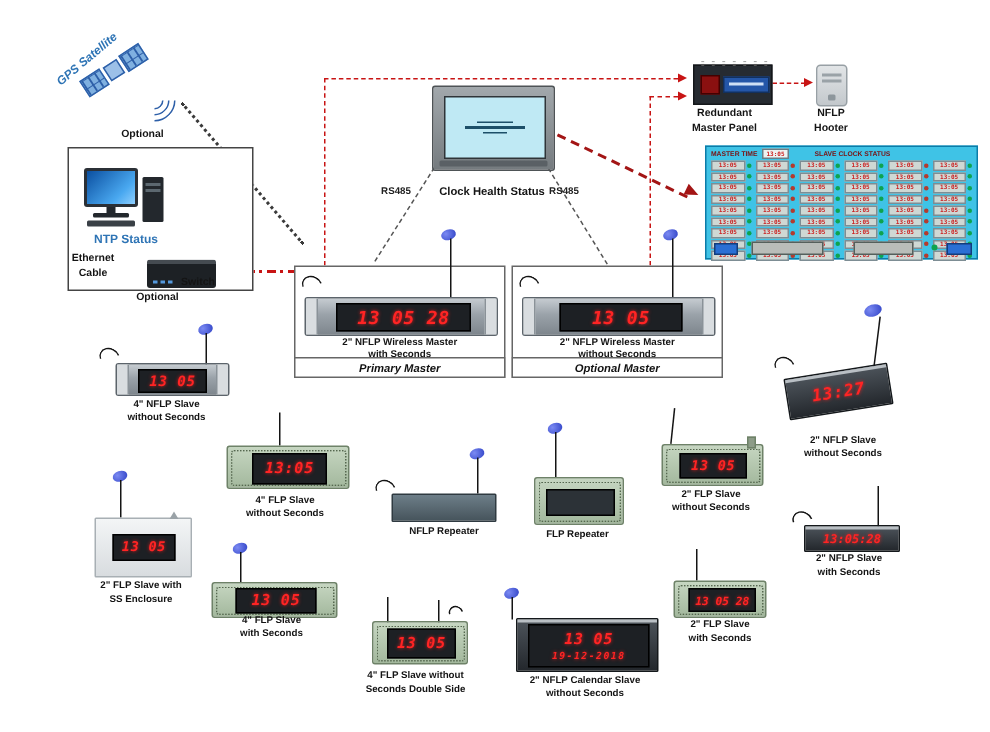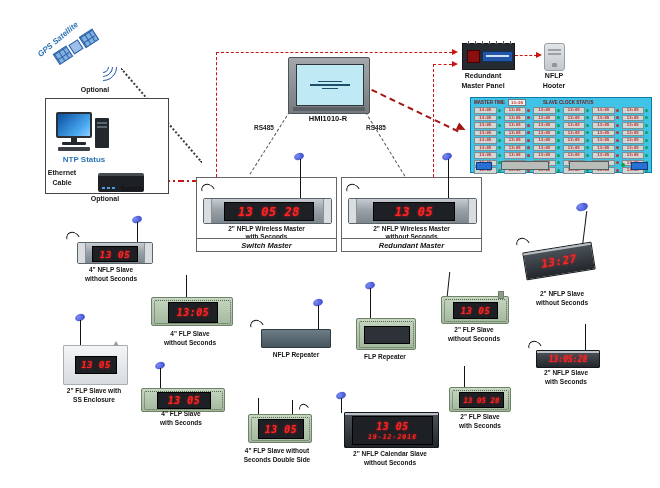--- a/index.html
+++ b/index.html
@@ -141,21 +141,21 @@
   <div class="dlabel" style="left:60px;top:194px;font-size:7px;">Optional</div>
 
   <div class="hmi" style="left:288px;top:57px;width:80px;height:55px;">
     <div class="hmiscr" style="left:7px;top:6px;width:66px;height:40px;">
       <i style="width:24px;"></i>
       <i style="width:40px;"></i>
       <i style="width:16px;"></i>
     </div>
     <div class="abs" style="left:4px;bottom:2px;width:72px;height:4px;background:#5a6065;border-radius:1px;"></div>
   </div>
-  <div class="dlabel" style="left:268px;top:114px;width:120px;font-size:7.5px;">HMI1010-R</div>
+  <div class="dlabel" style="left:268px;top:123px;width:120px;font-size:7.5px;">Clock Health Status</div>
   <div class="buslbl" style="left:244px;top:124px;">RS485</div>
   <div class="buslbl" style="left:356px;top:124px;">RS485</div>
 
   <div class="rpanel" style="left:462px;top:43px;width:51px;height:25px;">
     <div class="abs" style="left:0;top:-3px;right:0;height:3px;background-image:radial-gradient(circle,#555 1px,transparent 1.2px);background-size:7px 3px;background-position:2px 1px;"></div>
     <div class="abs" style="left:4px;top:6px;width:11px;height:11px;background:#8a1010;border:1px solid #400;"></div>
     <div class="abs" style="left:19px;top:7px;width:29px;height:9px;background:#2456a8;border:1px solid #12305e;">
       <i style="position:absolute;left:3px;top:3px;width:23px;height:1.5px;background:#cfe0f5;"></i>
     </div>
   </div>
@@ -408,35 +408,35 @@
     <div class="ball" style="left:97px;top:-25px;"></div>
     <div class="rod" style="left:103px;top:-19px;height:39px;"></div>
     <div class="curl" style="left:4px;top:6px;"></div>
     <div class="gbar" style="left:6px;top:20px;width:127px;height:24px;">
       <div class="dpanel" style="left:20px;top:3px;width:88px;height:17px;">
         <span class="digits" style="font-size:12px;">13 05 28</span>
       </div>
     </div>
     <div class="mlbl" style="top:46px;">2" NFLP Wireless Master</div>
     <div class="mlbl" style="top:54px;">with Seconds</div>
-    <div class="tagstrip">Switch Master</div>
+    <div class="tagstrip">Primary Master</div>
   </div>
 
   <div class="groupbox" style="left:341px;top:177px;width:139px;height:73px;">
     <div class="ball" style="left:100px;top:-25px;"></div>
     <div class="rod" style="left:106px;top:-19px;height:39px;"></div>
     <div class="curl" style="left:4px;top:6px;"></div>
     <div class="gbar" style="left:6px;top:20px;width:127px;height:24px;">
       <div class="dpanel" style="left:24px;top:3px;width:80px;height:17px;">
         <span class="digits" style="font-size:12px;">13 05</span>
       </div>
     </div>
     <div class="mlbl" style="top:46px;">2" NFLP Wireless Master</div>
     <div class="mlbl" style="top:54px;">without Seconds</div>
-    <div class="tagstrip">Redundant Master</div>
+    <div class="tagstrip">Optional Master</div>
   </div>
 
   <div class="dev" style="left:60px;top:210px;">
     <div class="ball" style="left:72px;top:6px;"></div>
     <div class="rod" style="left:77px;top:12px;height:21px;"></div>
     <div class="curl" style="left:6px;top:22px;"></div>
     <div class="gbar" style="left:17px;top:32px;width:74px;height:20px;">
       <div class="dpanel" style="left:14px;top:3px;width:44px;height:14px;">
         <span class="digits" style="font-size:9.5px;">13 05</span>
       </div>

